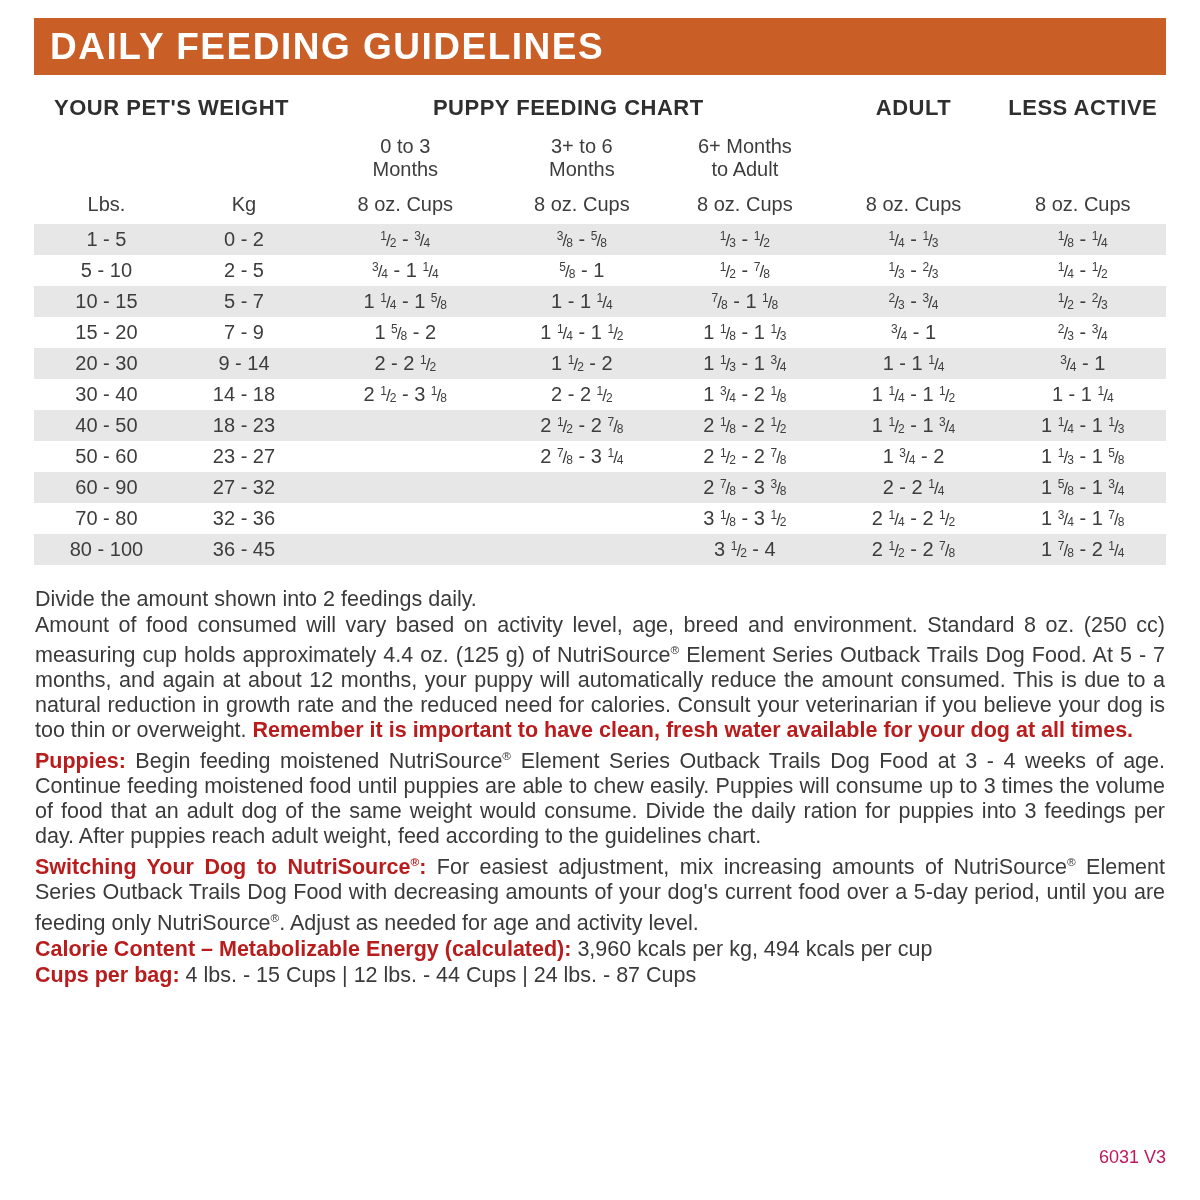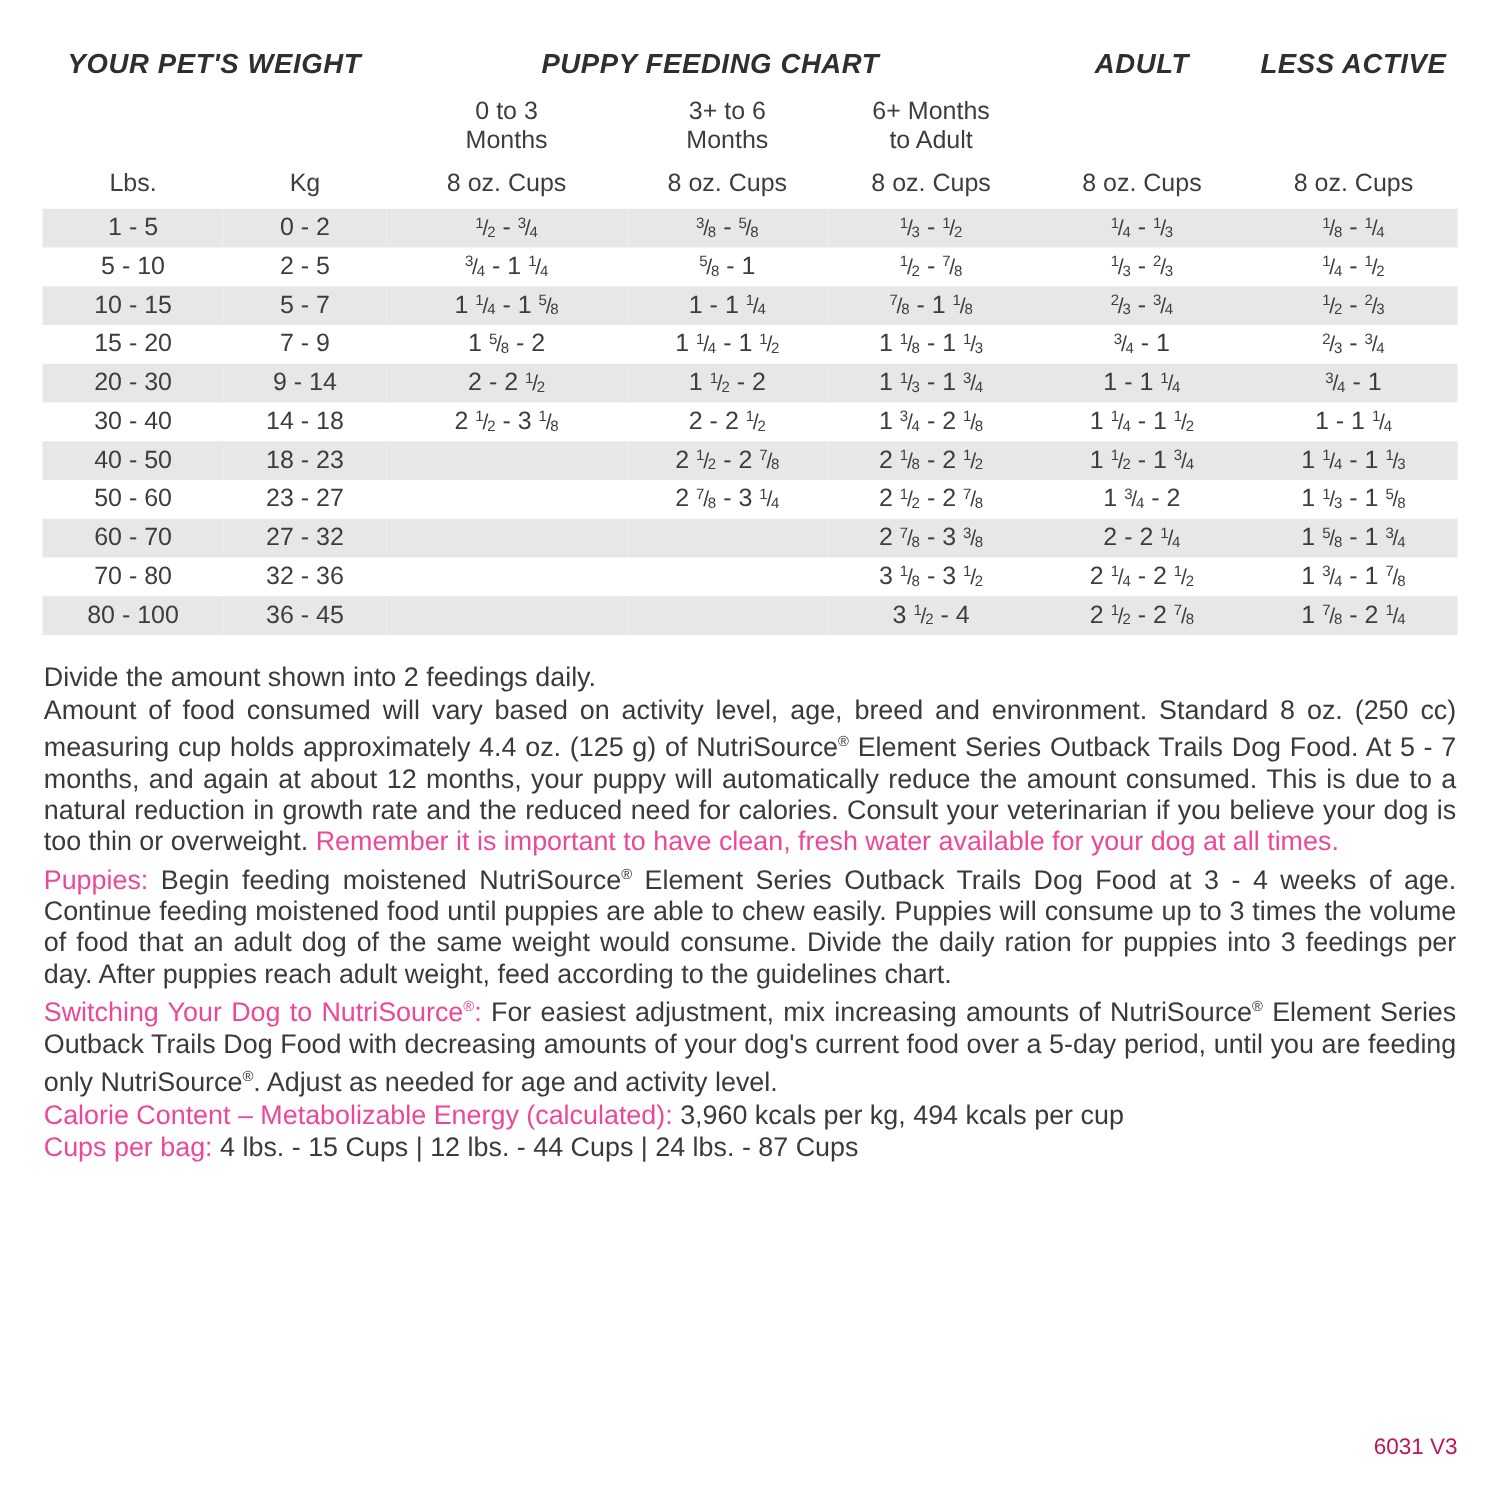--- a/index.html
+++ b/index.html
@@ -44,21 +44,20 @@
     text-align: center;
     padding: 0;
     font-weight: normal;
   }
   thead tr.group th {
     font-size: 22px;
     font-weight: bold;
     color: #2f2f2f;
     letter-spacing: 0.5px;
     padding: 8px 0 12px 0;
-    font-style: italic;
   }
   thead tr.months td {
     font-size: 20px;
     line-height: 23px;
     padding: 2px 0 10px 0;
     vertical-align: top;
     white-space: pre-line;
   }
   thead tr.units td {
     font-size: 20px;
@@ -85,35 +84,38 @@
     vertical-align: -0.12em;
   }
   .notes {
     margin-top: 22px;
     font-size: 21.5px;
     line-height: 25px;
     text-align: justify;
     color: #3a3a3a;
   }
   .notes p { margin: 1px; }
-  .notes strong { font-weight: normal; color: #ec4899; }
+  .notes strong { font-weight: bold; color: #b91c1c; }
   .notes sup.reg { font-size: 0.55em; }
   .code {
     position: absolute;
     right: 34px;
     bottom: 32px;
     font-size: 18px;
     color: #be185d;
   }
 </style>
 </head>
 <body>
 
 <div class="page">
 
+  <header class="banner">
+    <h1>DAILY FEEDING GUIDELINES</h1>
+  </header>
 
   <table class="feed">
     <colgroup>
       <col style="width:12.8%">
       <col style="width:11.5%">
       <col style="width:17.0%">
       <col style="width:14.2%">
       <col style="width:14.6%">
       <col style="width:15.2%">
       <col style="width:14.7%">
@@ -214,21 +216,21 @@
         <tr>
           <td>50 - 60</td>
           <td>23 - 27</td>
           <td></td>
           <td>2 <span class="fr"><sup>7</sup><span class="sl">/</span><sub>8</sub></span> - 3 <span class="fr"><sup>1</sup><span class="sl">/</span><sub>4</sub></span></td>
           <td>2 <span class="fr"><sup>1</sup><span class="sl">/</span><sub>2</sub></span> - 2 <span class="fr"><sup>7</sup><span class="sl">/</span><sub>8</sub></span></td>
           <td>1 <span class="fr"><sup>3</sup><span class="sl">/</span><sub>4</sub></span> - 2</td>
           <td>1 <span class="fr"><sup>1</sup><span class="sl">/</span><sub>3</sub></span> - 1 <span class="fr"><sup>5</sup><span class="sl">/</span><sub>8</sub></span></td>
         </tr>
         <tr>
-          <td>60 - 70</td>
+          <td>60 - 90</td>
           <td>27 - 32</td>
           <td></td>
           <td></td>
           <td>2 <span class="fr"><sup>7</sup><span class="sl">/</span><sub>8</sub></span> - 3 <span class="fr"><sup>3</sup><span class="sl">/</span><sub>8</sub></span></td>
           <td>2 - 2 <span class="fr"><sup>1</sup><span class="sl">/</span><sub>4</sub></span></td>
           <td>1 <span class="fr"><sup>5</sup><span class="sl">/</span><sub>8</sub></span> - 1 <span class="fr"><sup>3</sup><span class="sl">/</span><sub>4</sub></span></td>
         </tr>
         <tr>
           <td>70 - 80</td>
           <td>32 - 36</td>

